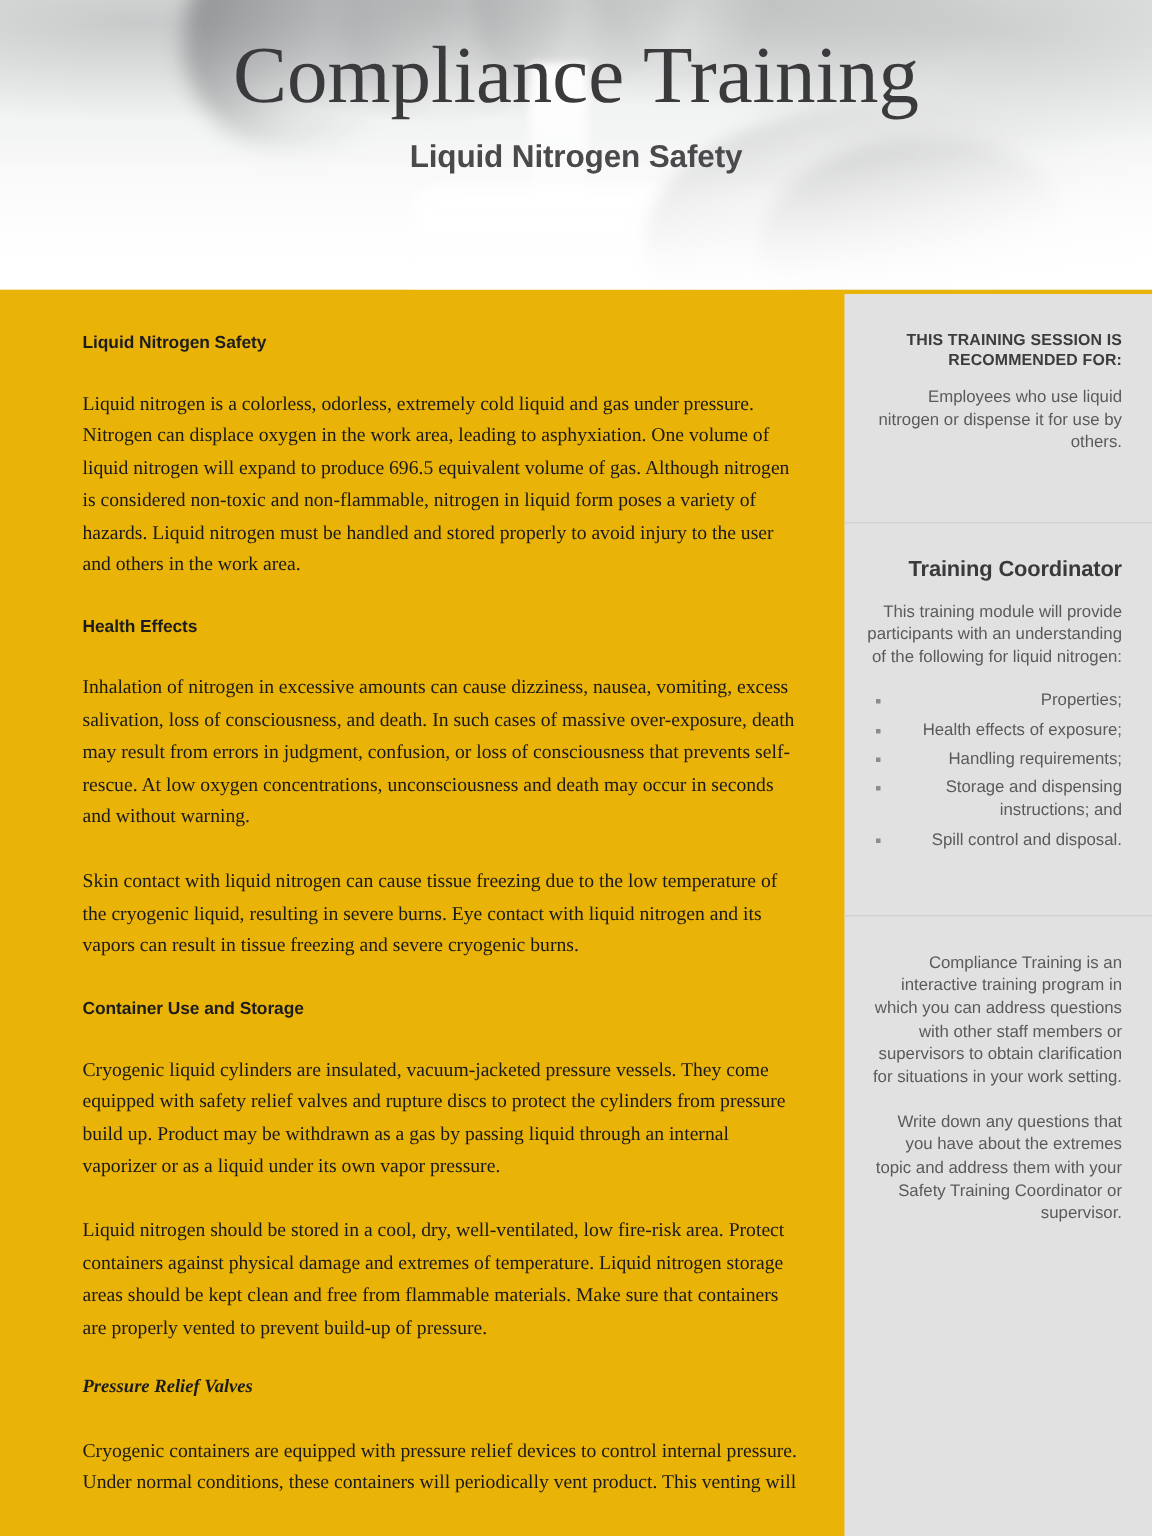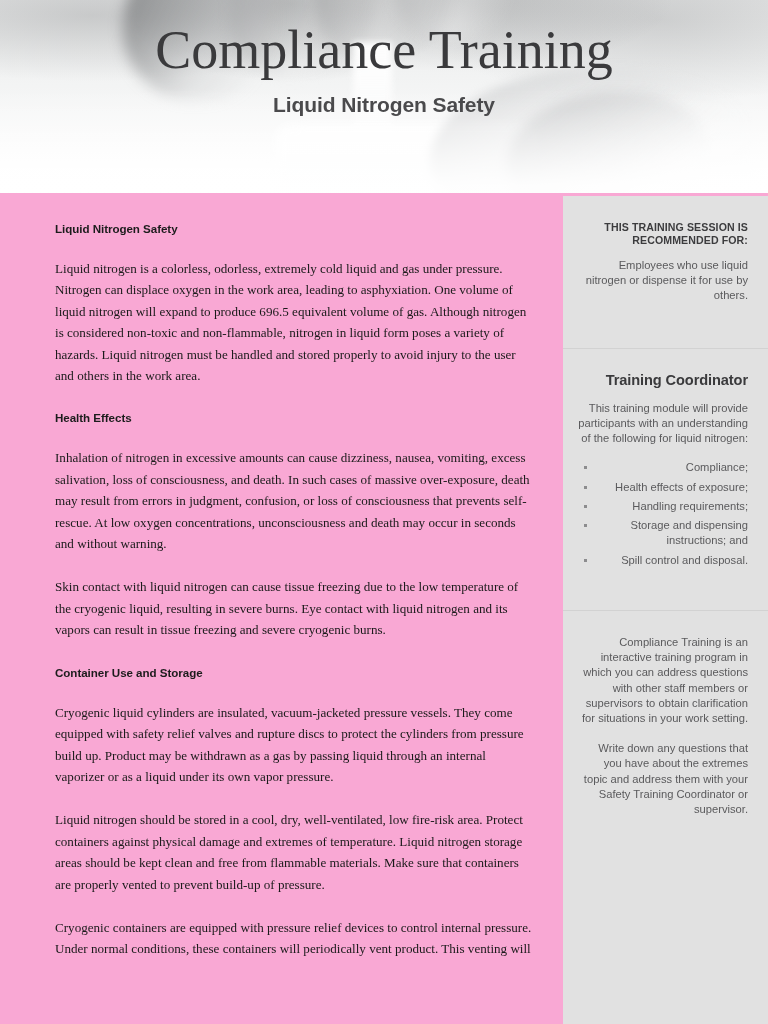--- a/index.html
+++ b/index.html
@@ -3,21 +3,21 @@
 <meta charset="utf-8">
 <style>
   * { margin:0; padding:0; box-sizing:border-box; }
   html, body {
     width:768px; height:1024px;
     background:#ffffff;
     font-family:"Liberation Serif", serif;
     overflow:hidden;
   }
 
-  .page { position:relative; width:768px; height:1024px; background:#f9a8d4; }
+  .page { position:relative; width:768px; height:1024px; background:#eab308; }
 
   
   .banner {
     position:absolute; left:0; top:0; width:768px; height:193px;
     overflow:hidden; background:#f4f4f4;
   }
   .banner-photo { position:absolute; inset:0; }
 
   
   .ph-base {
@@ -222,39 +222,40 @@
     <p class="body">Liquid nitrogen is a colorless, odorless, extremely cold liquid and gas under pressure. Nitrogen can displace oxygen in the work area, leading to asphyxiation. One volume of liquid nitrogen will expand to produce 696.5 equivalent volume of gas.  Although nitrogen is considered non-toxic and non-flammable, nitrogen in liquid form poses a variety of hazards. Liquid nitrogen must be handled and stored properly to avoid injury to the user and others in the work area.</p>
 
     <div class="sec-head spaced">Health Effects</div>
     <p class="body">Inhalation of nitrogen in excessive amounts can cause dizziness, nausea, vomiting, excess salivation, loss of consciousness, and death. In such cases of massive over-exposure, death may result from errors in judgment, confusion, or loss of consciousness that prevents self-rescue. At low oxygen concentrations, unconsciousness and death may occur in seconds and without warning.</p>
     <p class="body">Skin contact with liquid nitrogen can cause tissue freezing due to the low temperature of the cryogenic liquid, resulting in severe burns. Eye contact with liquid nitrogen and its vapors can result in tissue freezing and severe cryogenic burns.</p>
 
     <div class="sec-head spaced">Container Use and Storage</div>
     <p class="body">Cryogenic liquid cylinders are insulated, vacuum-jacketed pressure vessels. They come equipped with safety relief valves and rupture discs to protect the cylinders from pressure build up. Product may be withdrawn as a gas by passing liquid through an internal vaporizer or as a liquid under its own vapor pressure.</p>
     <p class="body">Liquid nitrogen should be stored in a cool, dry, well-ventilated, low fire-risk area. Protect containers against physical damage and extremes of temperature. Liquid nitrogen storage areas should be kept clean and free from flammable materials. Make sure that containers are properly vented to prevent build-up of pressure.</p>
 
+    <div class="sub-head">Pressure Relief Valves</div>
     <p class="body">Cryogenic containers are equipped with pressure relief devices to control internal pressure. Under normal conditions, these containers will periodically vent product. This venting will</p>
   </div>
 
   <aside class="sidebar">
 
     <div class="sb-inner">
       <div class="sb-kicker">THIS TRAINING SESSION IS RECOMMENDED FOR:</div>
       <div class="sb-text">Employees who use liquid nitrogen or dispense it for use by others.</div>
     </div>
 
     <div style="height:44px"></div>
     <div class="sb-divider"></div>
     <div style="height:22px"></div>
 
     <div class="sb-block">
       <div class="sb-h2">Training Coordinator</div>
       <div class="sb-text">This training module will provide participants with an understanding of the following for liquid nitrogen:</div>
       <ul class="sb-list">
-        <li><span class="bullet"></span><span>Compliance;</span></li>
+        <li><span class="bullet"></span><span>Properties;</span></li>
         <li><span class="bullet"></span><span>Health effects of exposure;</span></li>
         <li><span class="bullet"></span><span>Handling requirements;</span></li>
         <li><span class="bullet"></span><span>Storage and dispensing instructions; and</span></li>
         <li><span class="bullet"></span><span>Spill control and disposal.</span></li>
       </ul>
     </div>
 
     <div style="height:38px"></div>
     <div class="sb-divider"></div>
     <div style="height:24px"></div>

